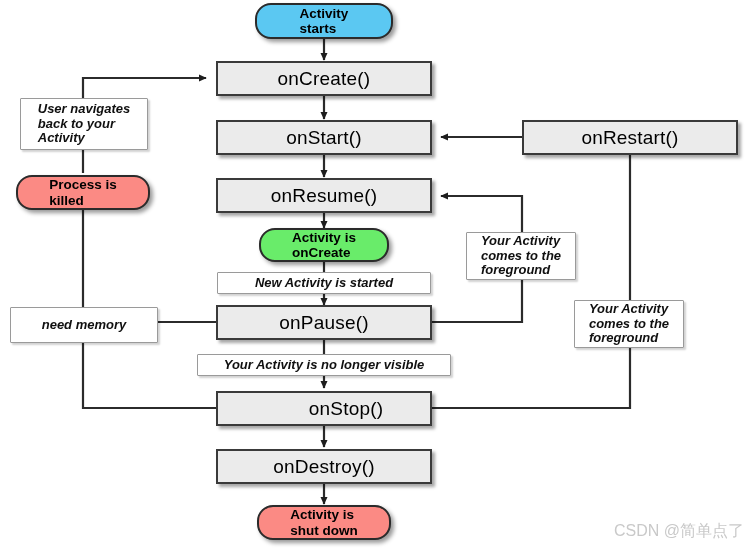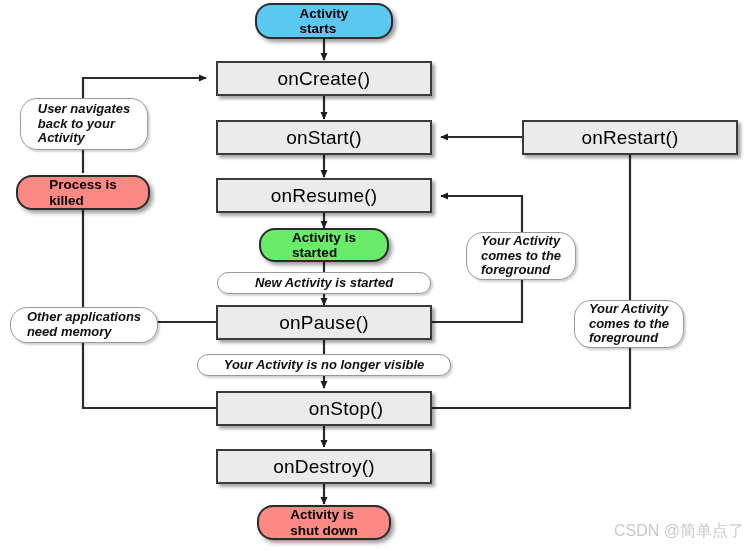--- a/index.html
+++ b/index.html
@@ -54,21 +54,21 @@
     line-height: 1.12;
     color: #000;
   }
   .pill-start { background: #5bc8f2; }
   .pill-run   { background: #69ec6a; }
   .pill-red   { background: #fb8a84; }
   
   .note {
     background: #ffffff;
     border: 1px solid #9a9a9a;
-    border-radius: 17px;
+    border-radius: 1px;
     box-shadow: 2px 2px 2px rgba(0,0,0,0.18);
     font-size: 13px;
     font-style: italic;
     font-weight: bold;
     line-height: 1.15;
     color: #101010;
     padding: 2px 6px;
   }
   .watermark {
     position: absolute;
@@ -134,21 +134,21 @@
 
   <div class="node proc" style="left:216px; top:120px; width:216px; height:35px;">onStart()</div>
 
   <div class="node proc" style="left:522px; top:120px; width:216px; height:35px;">onRestart()</div>
 
   <div class="node proc" style="left:216px; top:178px; width:216px; height:35px;">onResume()</div>
 
   <div class="node pill pill-run" style="left:259px; top:228px; width:130px; height:34px;">
     <div>
       <div>Activity is</div>
-      <div>started</div>
+      <div>onCreate</div>
     </div>
   </div>
 
   <div class="node proc" style="left:216px; top:305px; width:216px; height:35px;">onPause()</div>
 
   <div class="node proc" style="left:216px; top:391px; width:216px; height:35px;padding-left:44px;">onStop()</div>
 
   <div class="node proc" style="left:216px; top:449px; width:216px; height:35px;">onDestroy()</div>
 
   <div class="node pill pill-red" style="left:257px; top:505px; width:134px; height:35px;">
@@ -170,21 +170,20 @@
       <div>User navigates</div>
       <div>back to your</div>
       <div>Activity</div>
     </div>
   </div>
 
   <div class="node note" style="left:217px; top:272px; width:214px; height:22px;">New Activity is started</div>
 
   <div class="node note" style="left:10px; top:307px; width:148px; height:36px;">
     <div>
-      <div>Other applications</div>
       <div>need memory</div>
     </div>
   </div>
 
   <div class="node note" style="left:197px; top:354px; width:254px; height:22px;">Your Activity is no longer visible</div>
 
   <div class="node note" style="left:466px; top:232px; width:110px; height:48px;">
     <div>
       <div>Your Activity</div>
       <div>comes to the</div>

